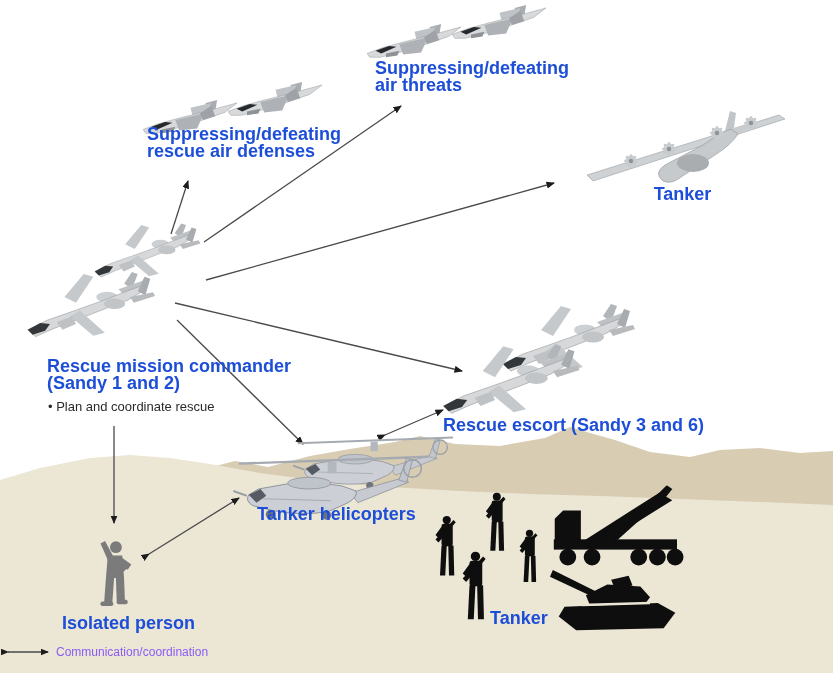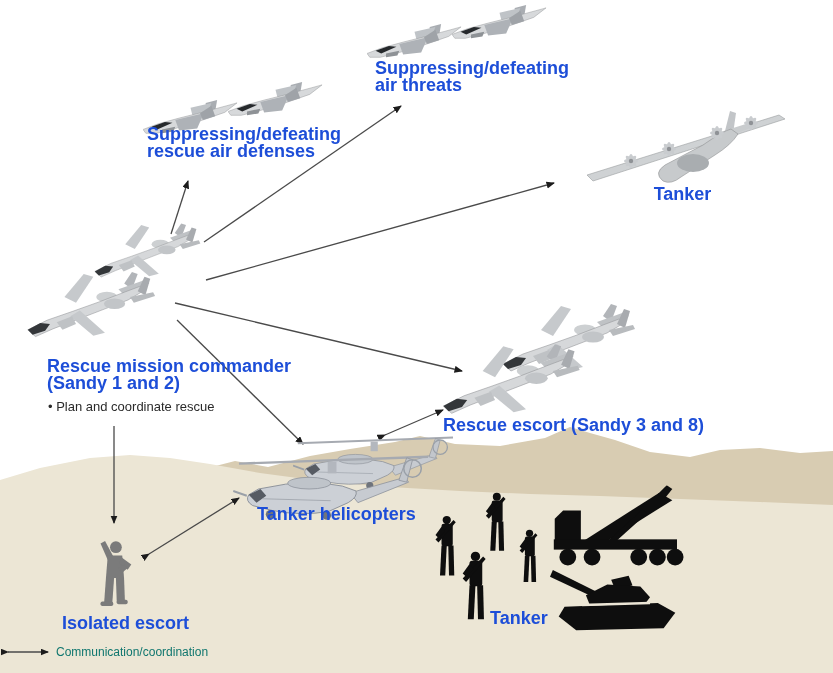--- a/index.html
+++ b/index.html
@@ -4,21 +4,21 @@
 <style>
   html,body{margin:0;padding:0;background:#ffffff;}
   .canvas{
     position:relative;width:833px;height:673px;background:#ffffff;
     font-family:"Liberation Sans", sans-serif;color:#1a1a1a;overflow:hidden;
   }
   .abs{position:absolute;}
   svg.icon{position:absolute;overflow:visible;}
   .lbl{position:absolute;font-weight:700;font-size:18px;line-height:17px;color:#1d4ed8;white-space:nowrap;}
   .bullets{position:absolute;font-weight:400;font-size:13px;line-height:17px;color:#2a2a2a;white-space:nowrap;}
-  .legend-text{position:absolute;font-weight:400;font-size:12px;color:#0f766e;white-space:nowrap;}
+  .legend-text{position:absolute;font-weight:400;font-size:12px;color:#8b5cf6;white-space:nowrap;}
   .center{text-align:center;}
 </style>
 </head>
 <body>
 
 <div class="canvas">
 
   <svg width="0" height="0" style="position:absolute" aria-hidden="true">
     <defs>
       <symbol id="sym-fighter" viewBox="0 0 100 42">
@@ -232,23 +232,23 @@
   <div class="lbl center" style="left:630px;top:186px;width:105px">Tanker</div>
 
   <div class="lbl" style="left:47px;top:358px">
     <div>Rescue mission commander</div>
     <div>(Sandy 1 and 2)</div>
   </div>
   <div class="bullets" style="left:48px;top:398px">
     <div>• Plan and coordinate rescue</div>
   </div>
 
-  <div class="lbl" style="left:443px;top:417px">Rescue escort (Sandy 3 and 8)</div>
+  <div class="lbl" style="left:443px;top:417px">Rescue escort (Sandy 3 and 6)</div>
 
   <div class="lbl" style="left:257px;top:506px">Tanker helicopters</div>
 
-  <div class="lbl" style="left:62px;top:615px">Isolated escort</div>
+  <div class="lbl" style="left:62px;top:615px">Isolated person</div>
 
   <div class="lbl" style="left:490px;top:610px">Tanker</div>
 
   <div class="legend-text" style="left:56px;top:645px">Communication/coordination</div>
 
 </div>
 
 </body></html>

